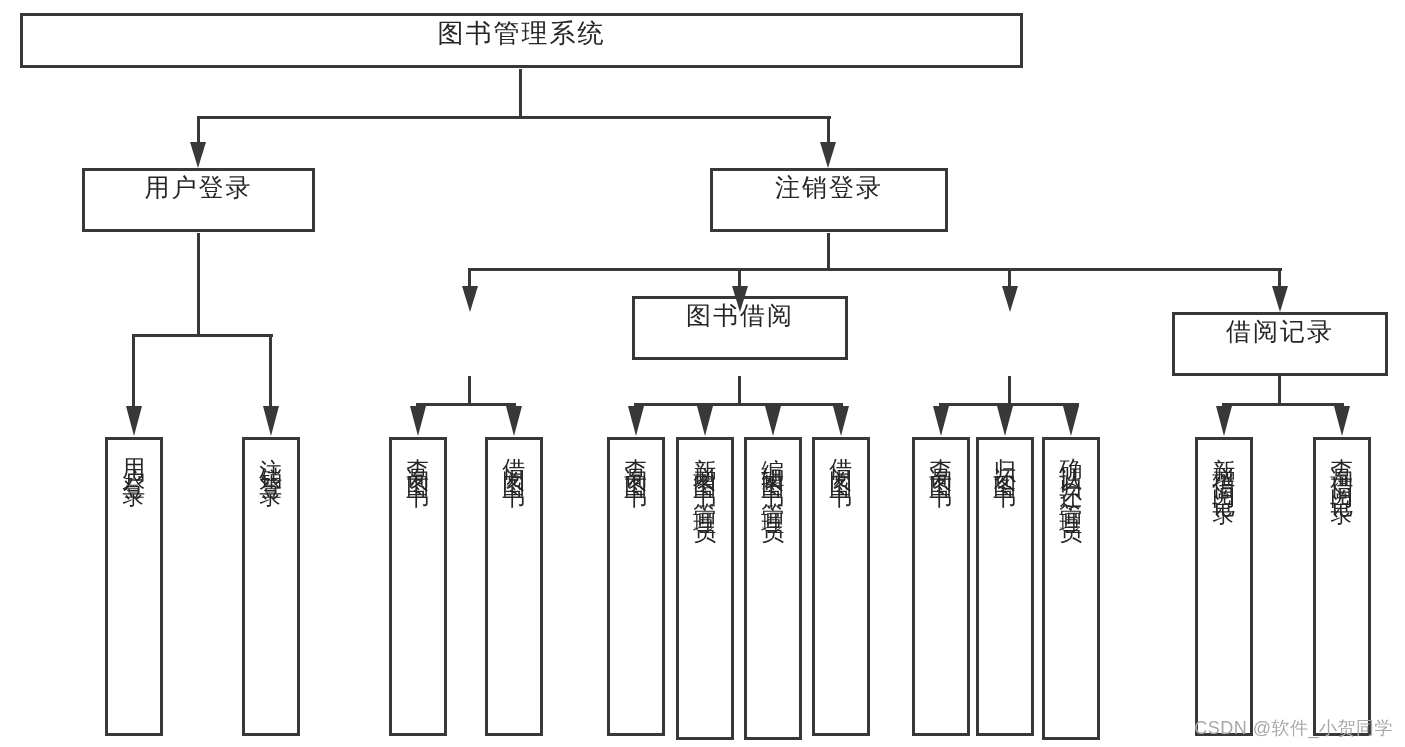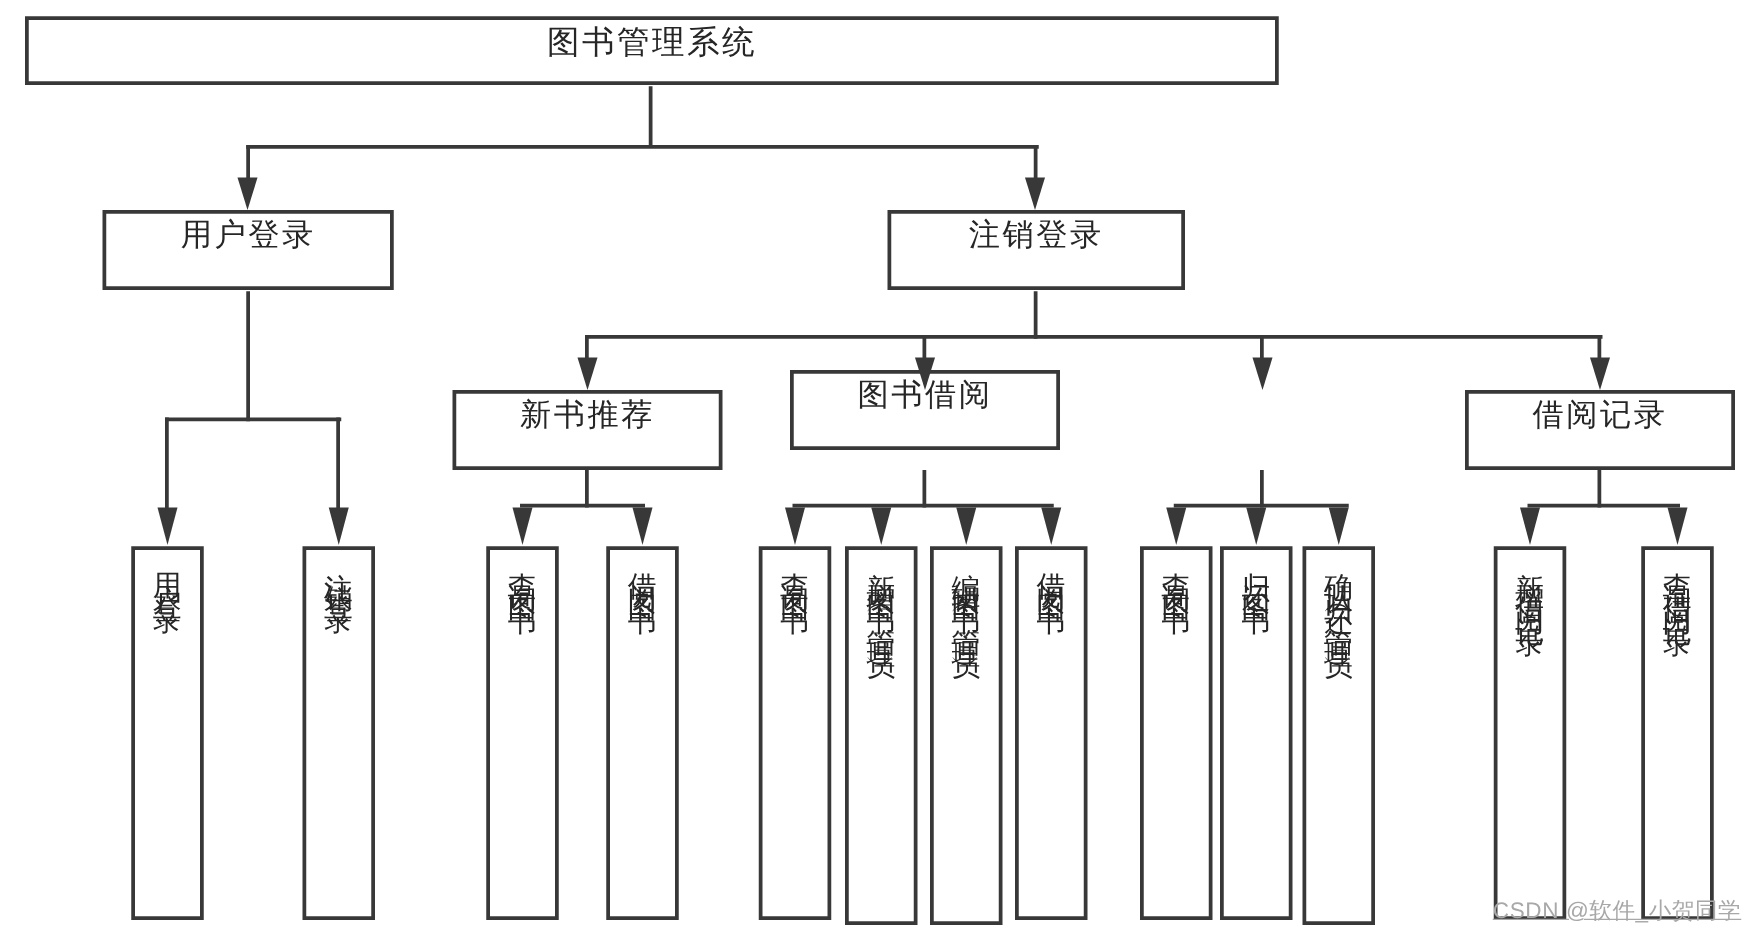--- a/index.html
+++ b/index.html
@@ -28,42 +28,38 @@
   .ah{
     position:absolute;width:0;height:0;
     border-left:8px solid transparent;border-right:8px solid transparent;
     border-top:26px solid var(--line);
   }
   .ah-leaf{border-top-width:30px;}
   #watermark{
     position:absolute;right:12px;bottom:7px;z-index:5;
     font-size:18px;letter-spacing:.5px;color:var(--watermark);
     white-space:nowrap;
-    text-decoration:underline;
   }
 </style>
 </head>
 <body>
 
 <div id="canvas">
 
   <div class="box hbox" style="left:20px;top:13px;width:1003px;height:55px;font-size:26px;">
     <span>图书管理系统</span>
   </div>
 
   <div class="box hbox" style="left:82px;top:168px;width:233px;height:64px;">
     <span>用户登录</span>
   </div>
   <div class="box hbox" style="left:710px;top:168px;width:238px;height:64px;">
     <span>注销登录</span>
   </div>
 
-  <div class="box hbox" style="left:362px;top:312px;width:216px;height:64px;">
-    <span>新书推荐</span>
-  </div>
   <div class="box hbox" style="left:632px;top:296px;width:216px;height:64px;">
     <span>图书借阅</span>
   </div>
   <div class="box hbox" style="left:1172px;top:312px;width:216px;height:64px;">
     <span>借阅记录</span>
   </div>
 
   <div class="box leaf" style="left:105px;top:437px;width:58px;height:299px;">
     <span>用户登录</span>
   </div>

